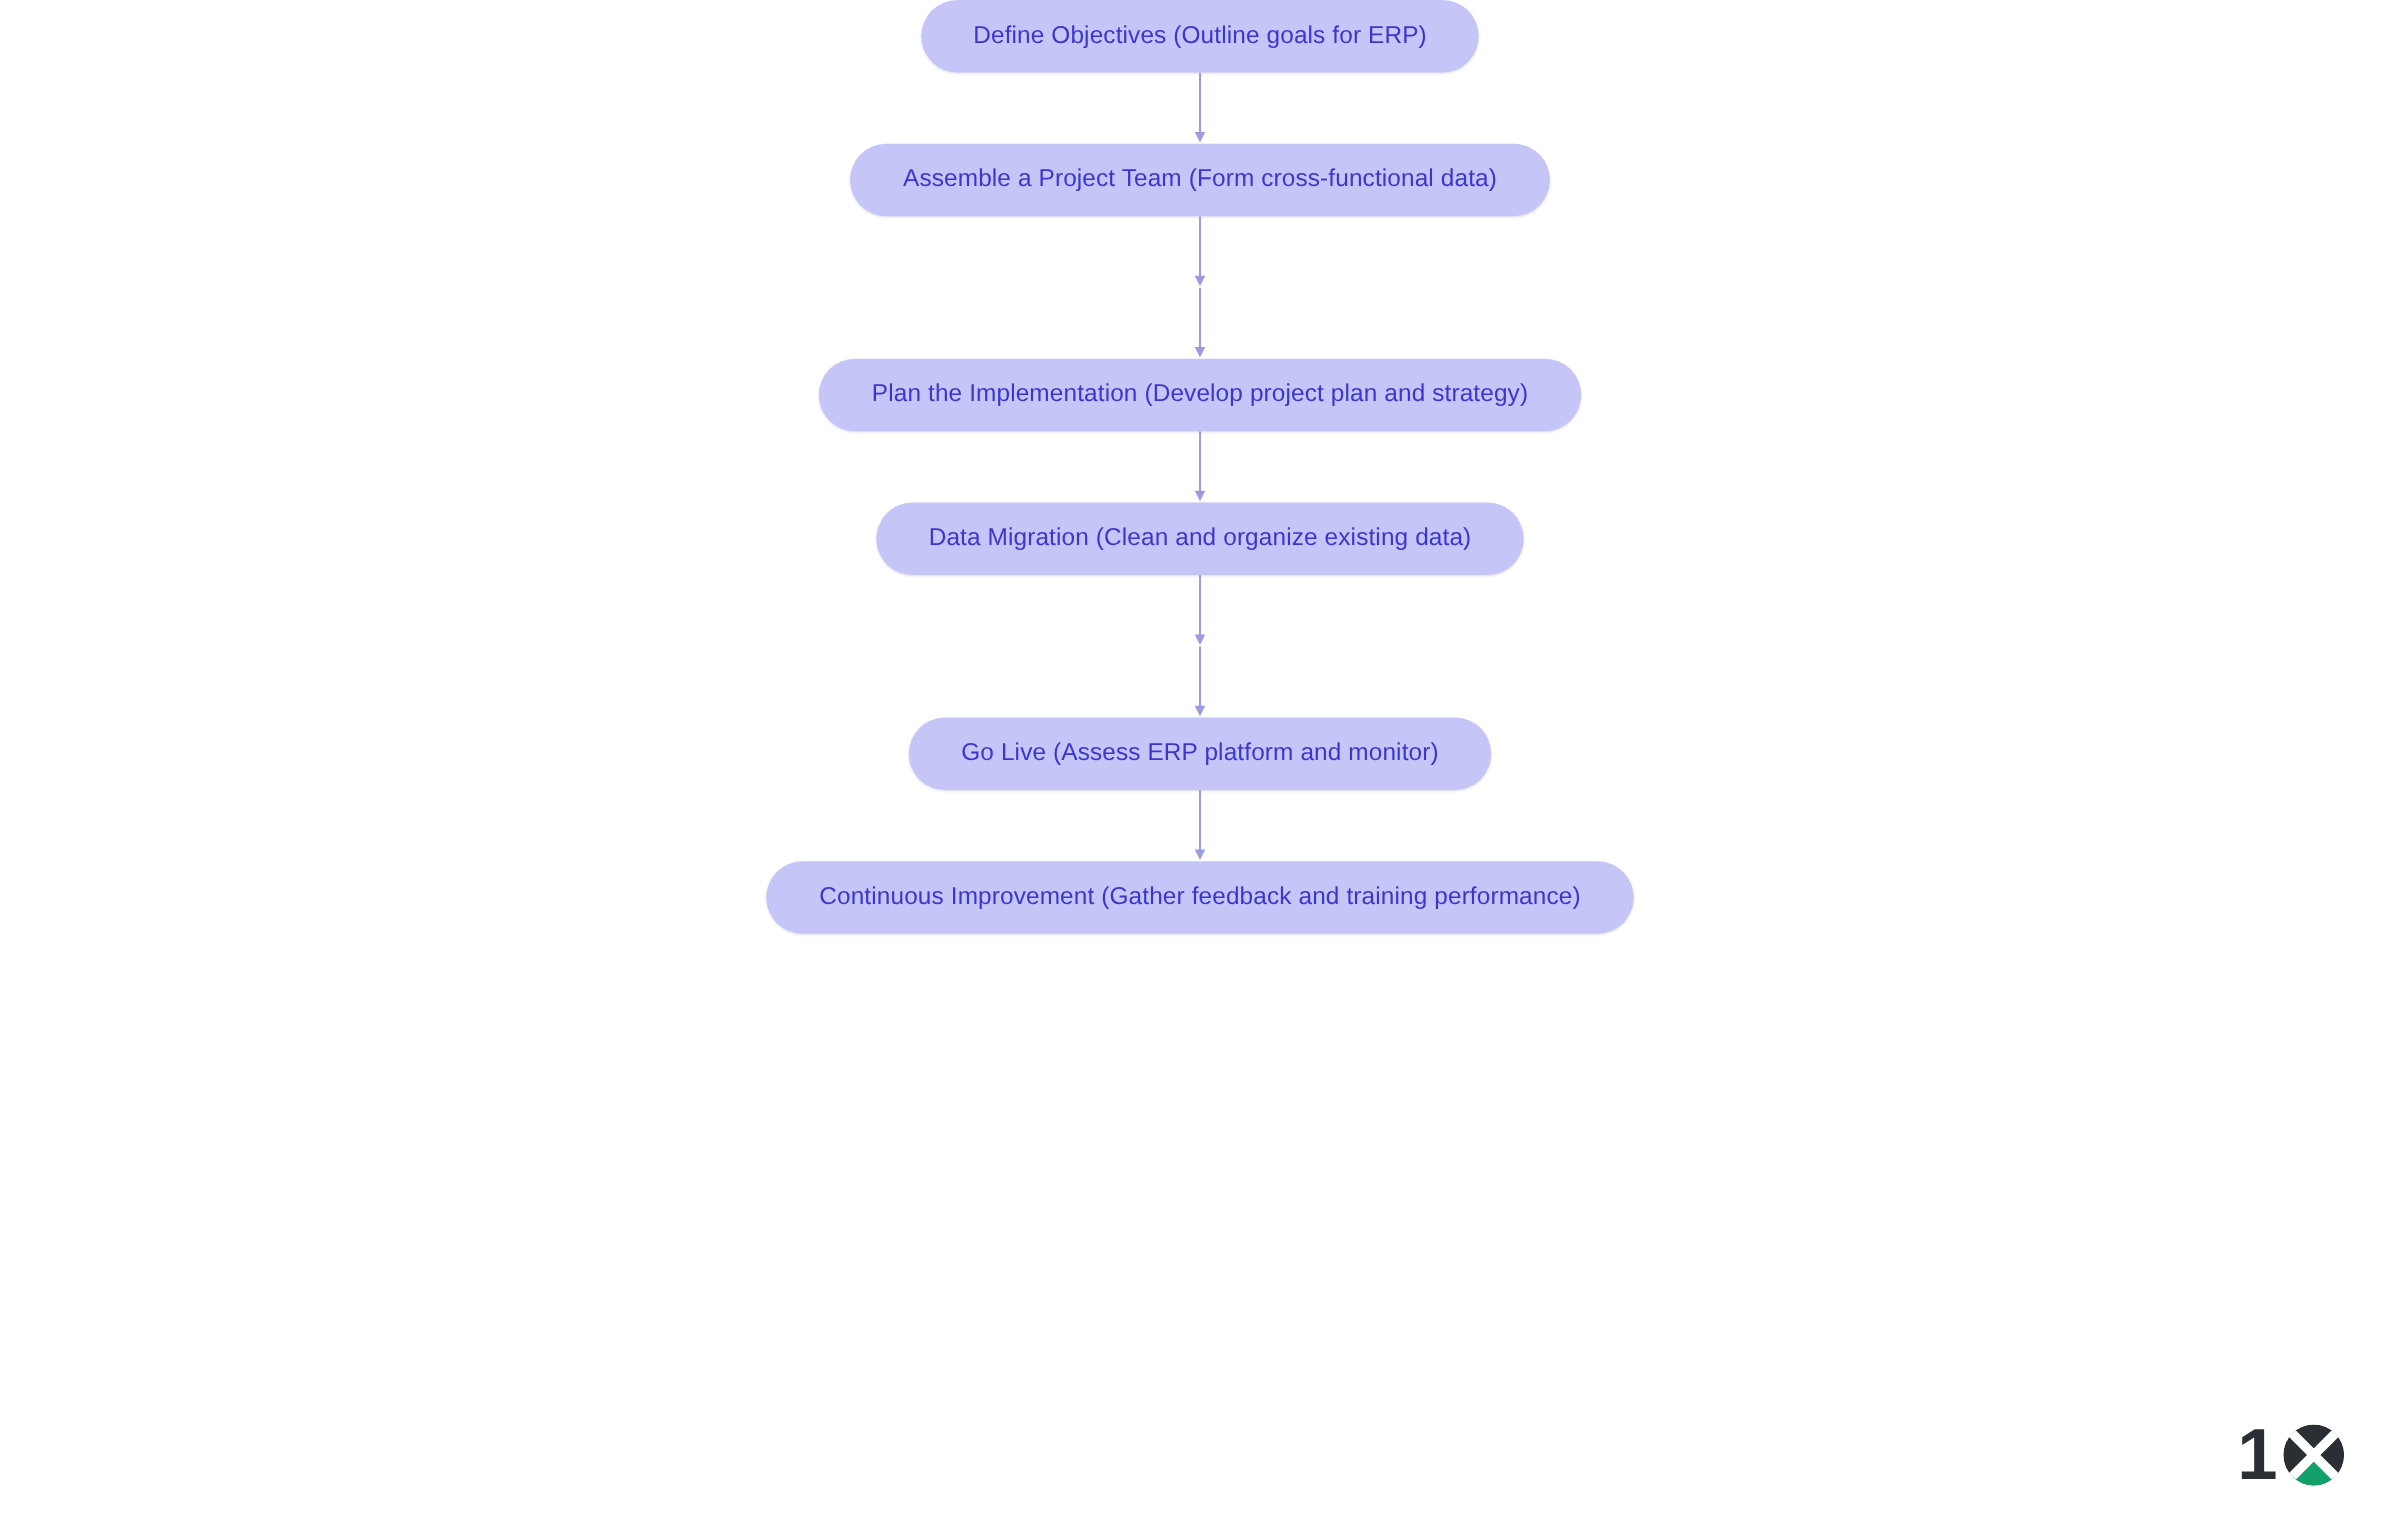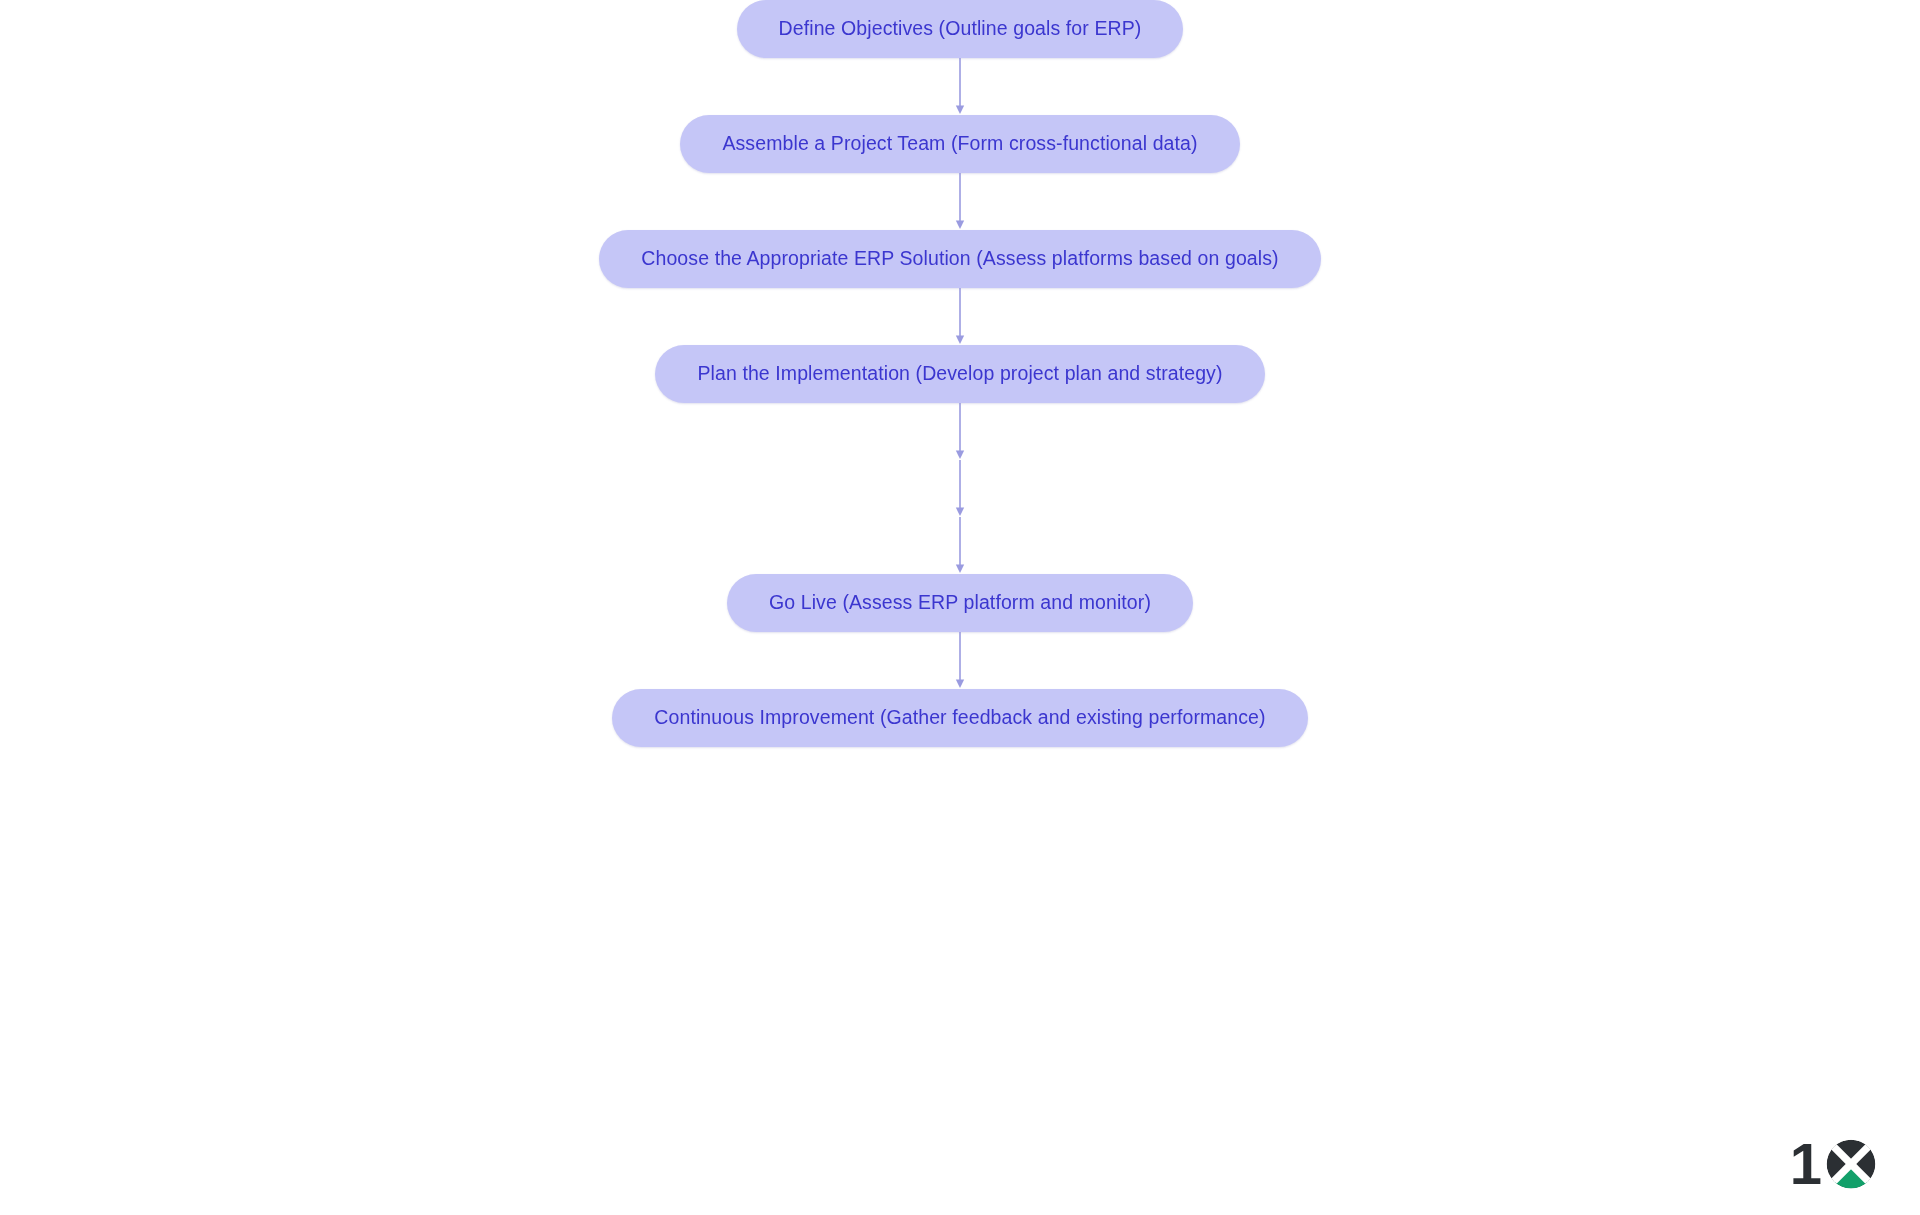--- a/index.html
+++ b/index.html
@@ -113,25 +113,20 @@
       </div>
     </div>
 
     <div class="gap">
       <svg width="10" height="57" viewBox="0 0 10 57">
         <line x1="5" y1="0" x2="5" y2="48" stroke="#9a9be0" stroke-width="1.6"></line>
         <path d="M5 56 L0.8 47.5 L9.2 47.5 Z" fill="#9a9be0"></path>
       </svg>
     </div>
 
-    <div class="node-row">
-      <div class="flow-node">
-        <span>Choose the Appropriate ERP Solution (Assess platforms based on goals)</span>
-      </div>
-    </div>
 
     <div class="gap">
       <svg width="10" height="57" viewBox="0 0 10 57">
         <line x1="5" y1="0" x2="5" y2="48" stroke="#9a9be0" stroke-width="1.6"></line>
         <path d="M5 56 L0.8 47.5 L9.2 47.5 Z" fill="#9a9be0"></path>
       </svg>
     </div>
 
     <div class="node-row">
       <div class="flow-node">
@@ -139,20 +134,25 @@
       </div>
     </div>
 
     <div class="gap">
       <svg width="10" height="57" viewBox="0 0 10 57">
         <line x1="5" y1="0" x2="5" y2="48" stroke="#9a9be0" stroke-width="1.6"></line>
         <path d="M5 56 L0.8 47.5 L9.2 47.5 Z" fill="#9a9be0"></path>
       </svg>
     </div>
 
+    <div class="node-row">
+      <div class="flow-node">
+        <span>Data Migration (Clean and organize existing data)</span>
+      </div>
+    </div>
 
     <div class="gap">
       <svg width="10" height="57" viewBox="0 0 10 57">
         <line x1="5" y1="0" x2="5" y2="48" stroke="#9a9be0" stroke-width="1.6"></line>
         <path d="M5 56 L0.8 47.5 L9.2 47.5 Z" fill="#9a9be0"></path>
       </svg>
     </div>
 
 
     <div class="gap">
@@ -170,21 +170,21 @@
 
     <div class="gap">
       <svg width="10" height="57" viewBox="0 0 10 57">
         <line x1="5" y1="0" x2="5" y2="48" stroke="#9a9be0" stroke-width="1.6"></line>
         <path d="M5 56 L0.8 47.5 L9.2 47.5 Z" fill="#9a9be0"></path>
       </svg>
     </div>
 
     <div class="node-row">
       <div class="flow-node">
-        <span>Continuous Improvement (Gather feedback and existing performance)</span>
+        <span>Continuous Improvement (Gather feedback and training performance)</span>
       </div>
     </div>
 
   </div>
 
   <div class="brand-logo">
     <span class="brand-one">1</span>
     <svg class="brand-mark" width="58" height="58" viewBox="0 0 100 100">
       <defs>
         <clipPath id="circClip">

